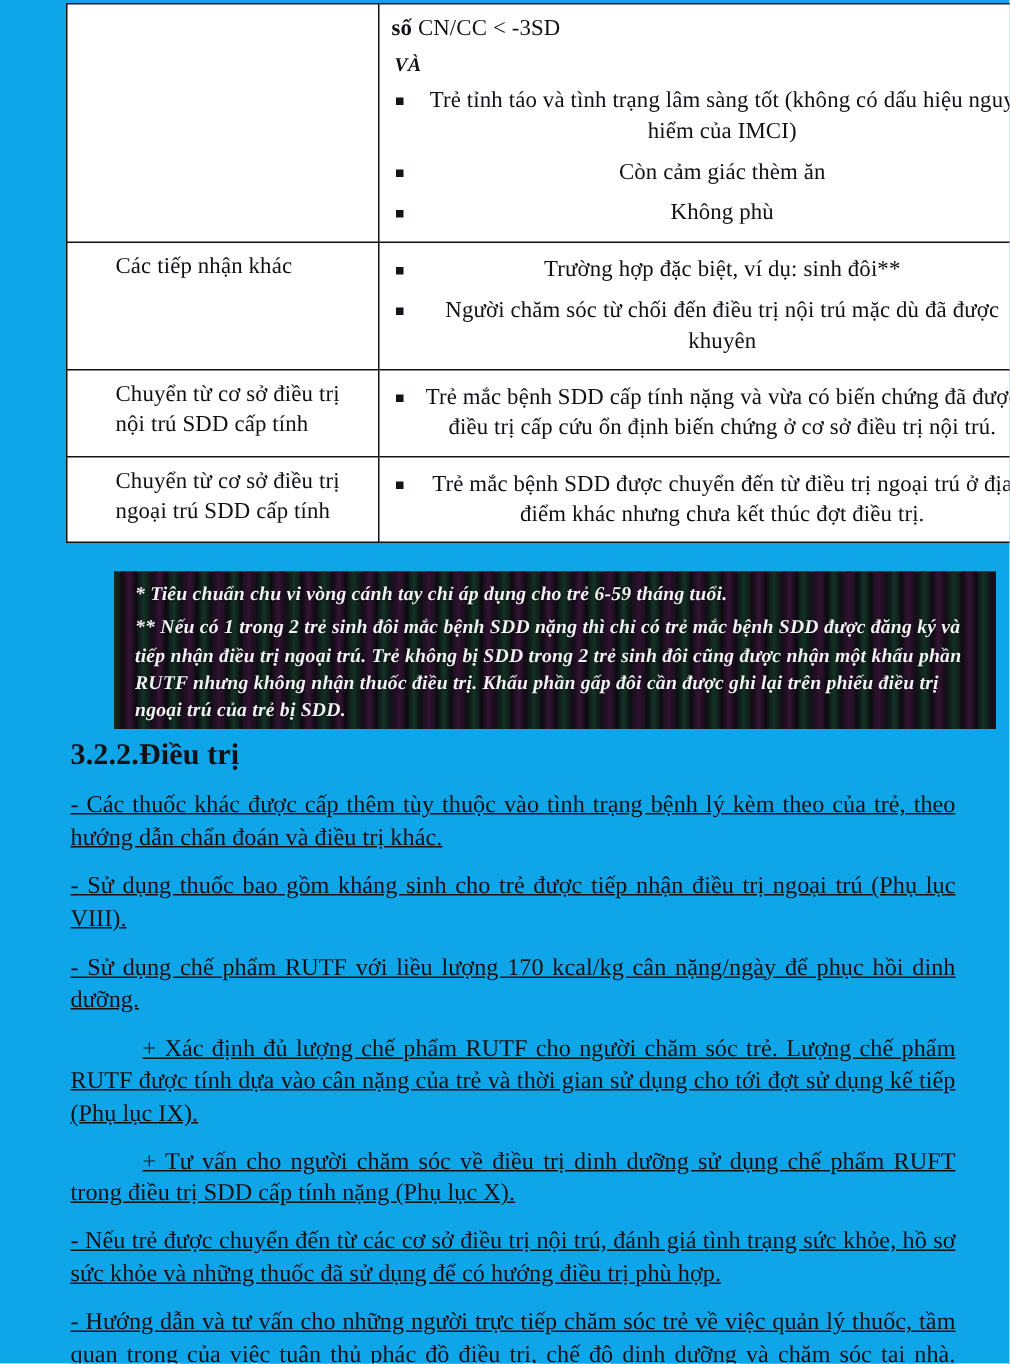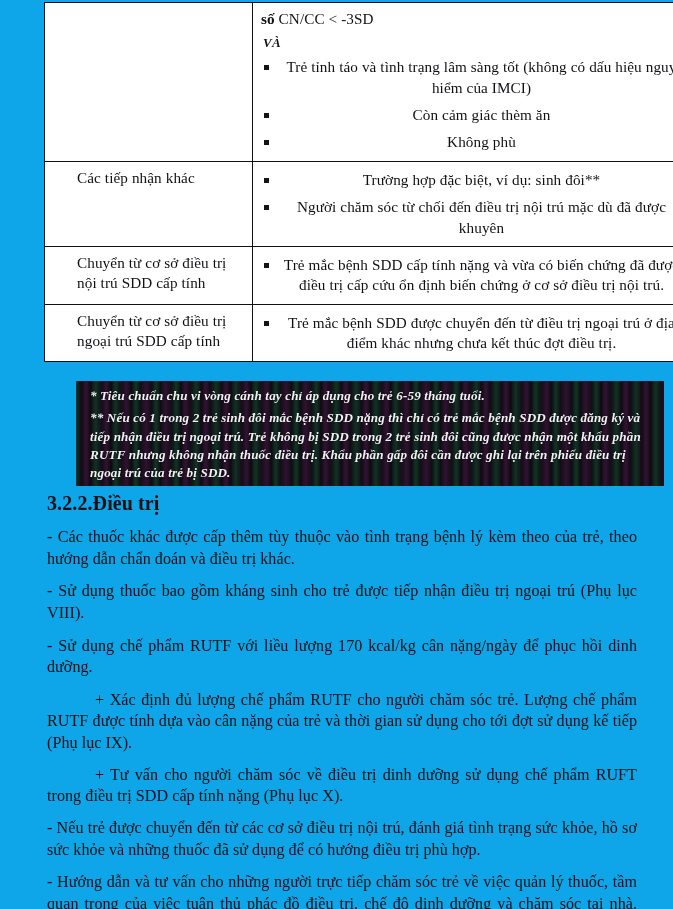--- a/index.html
+++ b/index.html
@@ -134,20 +134,21 @@
     font-weight: 700;
     margin: 0 0 11px 0;
     letter-spacing: .1px;
   }
   p.para {
     font-size: 16.1px;
     line-height: 1.345;
     margin: 0 0 11px 0;
     text-align: justify;
     letter-spacing: .05px;
+    text-decoration: underline;
   }
   p.para.indent {
     text-indent: 48px;
     margin-bottom: 10px;
   }
   p.para:last-child { margin-bottom: 0; }
 </style>
 </head>
 <body>
 

